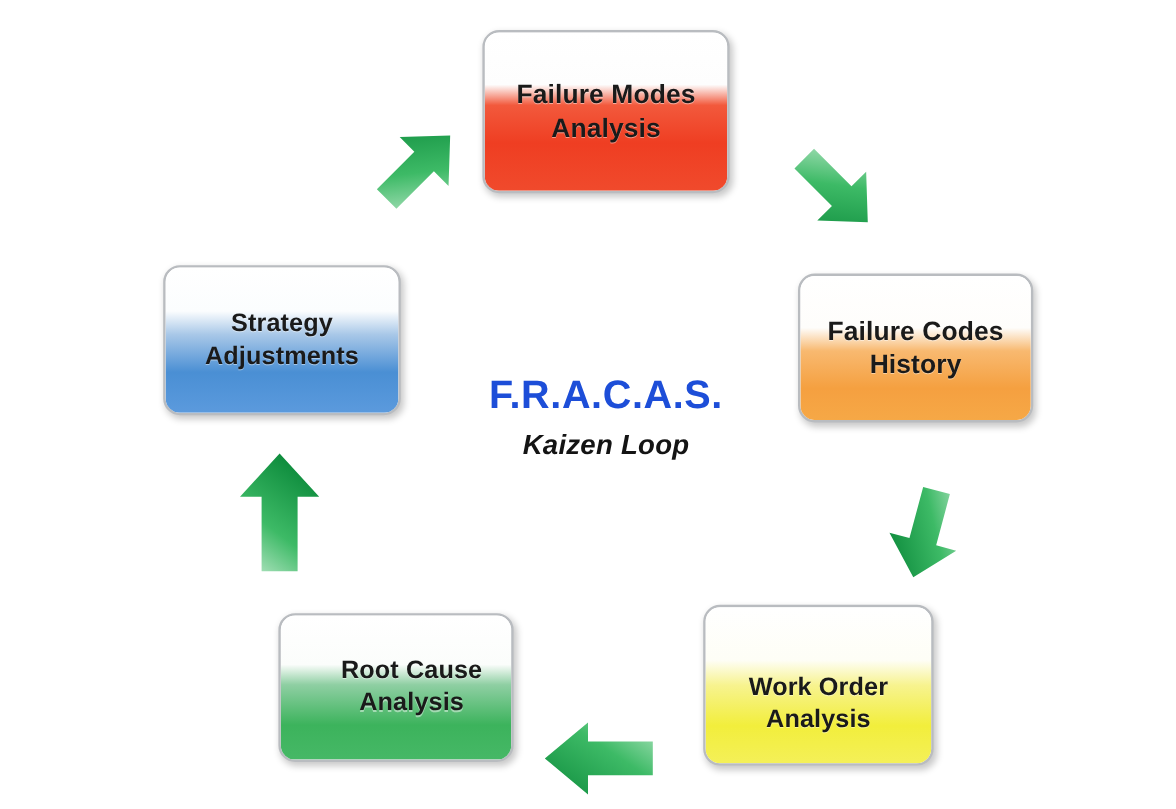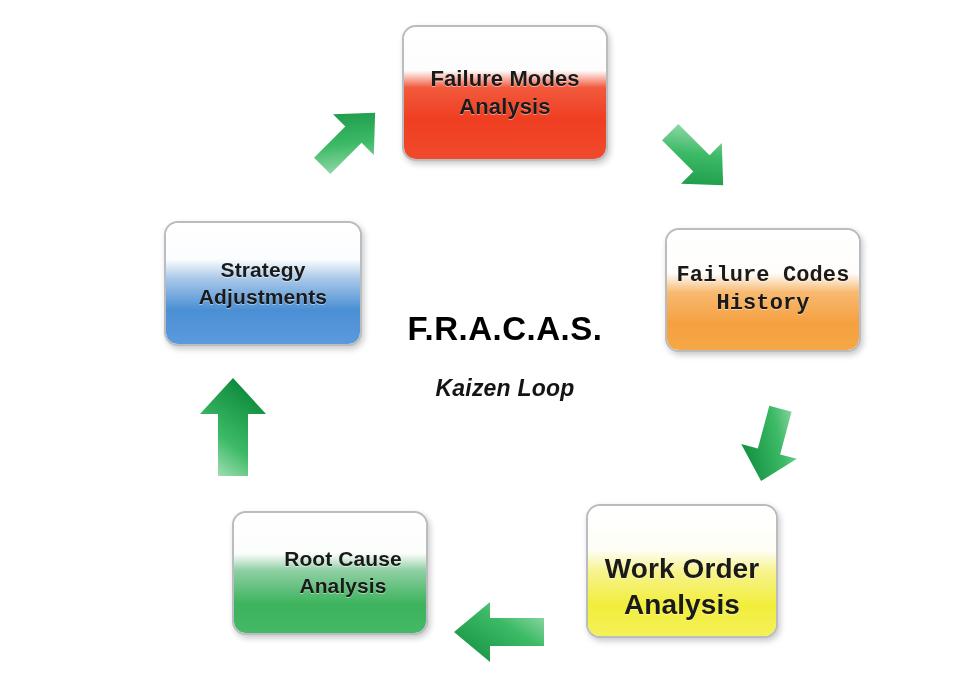--- a/index.html
+++ b/index.html
@@ -59,24 +59,24 @@
     position: absolute;
     text-align: center;
     color: #111111;
     user-select: none;
   }
   #center-caption .title {
     font-size: 33px;
     font-weight: bold;
     letter-spacing: 0.5px;
     line-height: 1;
-    color: #000000;
+    color: #1d4ed8;
   }
   #center-caption .subtitle {
-    margin-top: 30px;
+    margin-top: 12px;
     font-size: 23px;
     font-weight: bold;
     font-style: italic;
     letter-spacing: 0.2px;
     color: #141414;
   }
 
   
   .arrow {
     position: absolute;
@@ -92,43 +92,43 @@
   <div class="node" style="left:402px; top:25px; width:206px; height:136px;">
     <div class="fill fill-red"></div>
     <div class="label" style="font-size:22px;">
       <span class="ln">Failure Modes</span>
       <span class="ln">Analysis</span>
     </div>
   </div>
 
   <div class="node" style="left:665px; top:228px; width:196px; height:124px;">
     <div class="fill fill-orange"></div>
-    <div class="label" style="font-size:22px;font-family:Liberation Mono, monospace;">
+    <div class="label" style="font-size:22px;">
       <span class="ln">Failure Codes</span>
       <span class="ln">History</span>
     </div>
   </div>
 
   <div class="node" style="left:586px; top:504px; width:192px; height:134px;">
     <div class="fill fill-yellow"></div>
-    <div class="label" style="font-size:28px;margin-top:32px;">
+    <div class="label" style="font-size:21px;margin-top:32px;">
       <span class="ln">Work Order</span>
       <span class="ln">Analysis</span>
     </div>
   </div>
 
   <div class="node" style="left:232px; top:511px; width:196px; height:124px;padding-left:32px;">
     <div class="fill fill-green"></div>
     <div class="label" style="font-size:21px;">
       <span class="ln">Root Cause</span>
       <span class="ln">Analysis</span>
     </div>
   </div>
 
-  <div class="node" style="left:164px; top:221px; width:198px; height:125px;">
+  <div class="node" style="left:136px; top:221px; width:198px; height:125px;">
     <div class="fill fill-blue"></div>
     <div class="label" style="font-size:21px;">
       <span class="ln">Strategy</span>
       <span class="ln">Adjustments</span>
     </div>
   </div>
 
   <div id="center-caption" style="left:360px; top:312px; width:290px;">
     <div class="title">F.R.A.C.A.S.</div>
     <div class="subtitle">Kaizen Loop</div>

